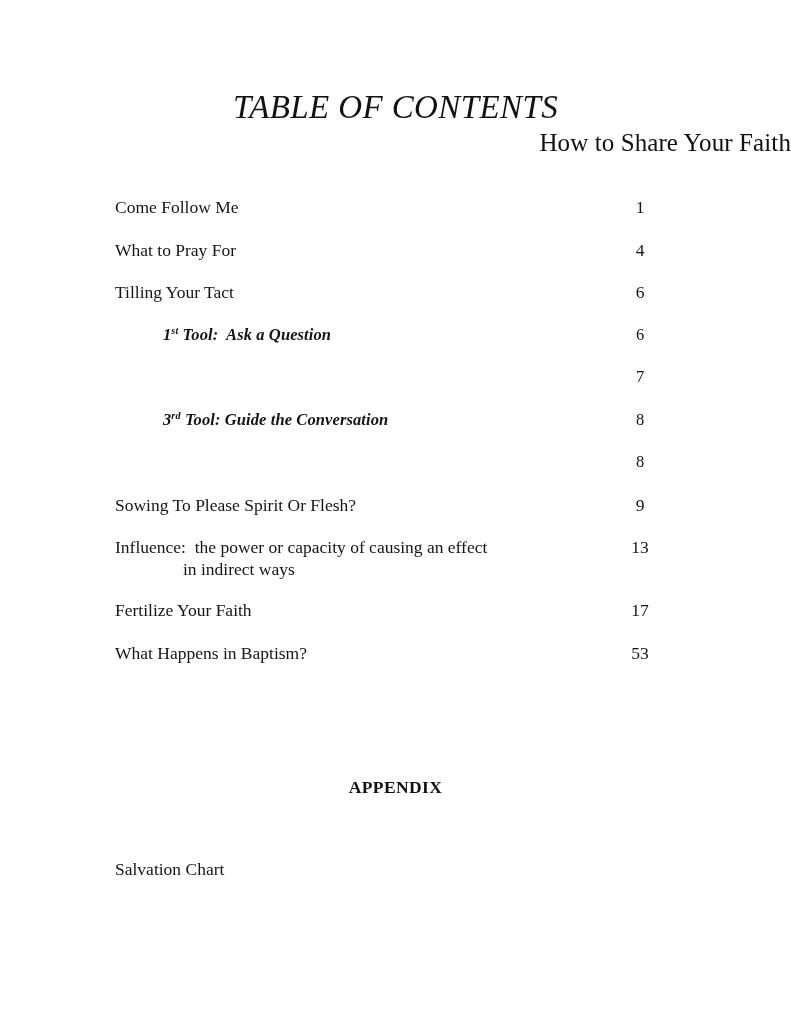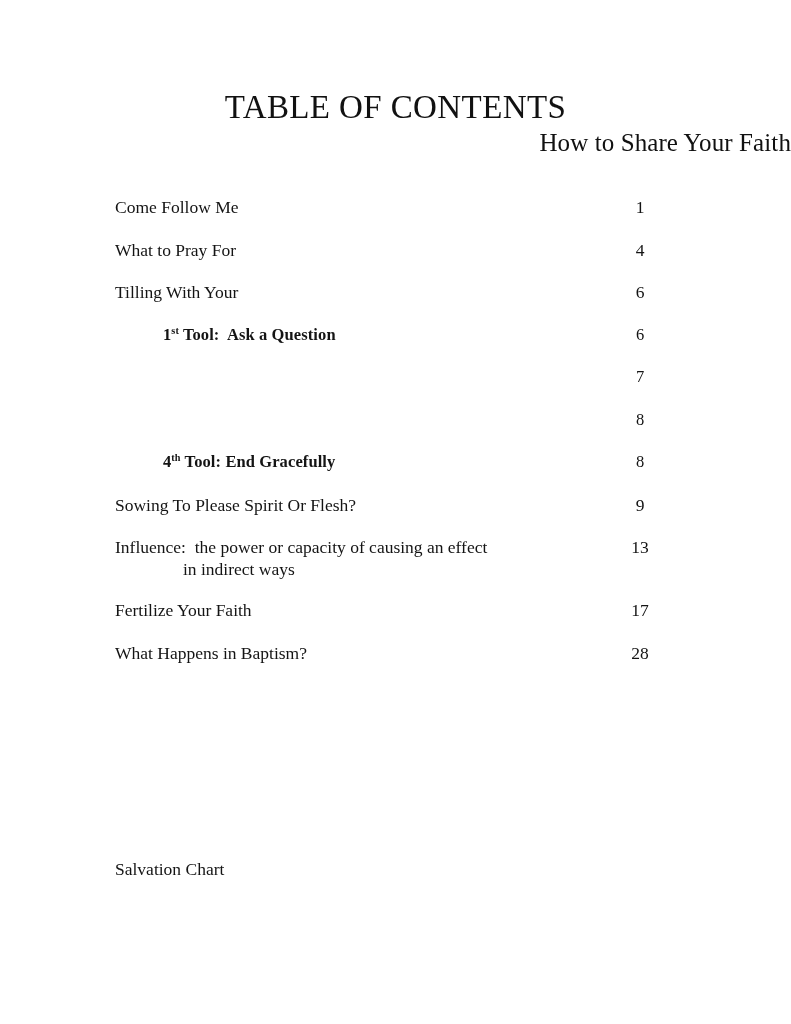--- a/index.html
+++ b/index.html
@@ -34,20 +34,21 @@
     text-align: center;
   }
   .doc-title {
     font-family: "Liberation Serif", "DejaVu Serif", serif;
     font-size: 33px;
     line-height: 38px;
     font-weight: 400;
     letter-spacing: 0.4px;
     color: #111111;
     white-space: nowrap;
+    font-style: italic;
   }
   .doc-subtitle {
     font-family: "Liberation Serif", "DejaVu Serif", serif;
     font-size: 25px;
     line-height: 30px;
     font-weight: 400;
     letter-spacing: 0.1px;
     color: #111111;
     margin-top: 2px;
     white-space: nowrap;
@@ -86,20 +87,21 @@
     display: block;
     margin-left: 68px;
     white-space: pre;
   }
 
   .toc-row.sub .toc-title {
     left: 163px;
     font-size: 16.5px;
     font-weight: 700;
     letter-spacing: 0.1px;
+    font-style: italic;
   }
   .toc-title sup {
     font-size: 0.62em;
     vertical-align: super;
     line-height: 0;
   }
 
   .toc-page {
     position: absolute;
     left: 600px;
@@ -152,51 +154,52 @@
   <div class="toc" id="toc-list">
       <div class="toc-row">
         <div class="toc-title"><span>Come Follow Me</span></div>
         <div class="toc-page">1</div>
       </div>
       <div class="toc-row">
         <div class="toc-title"><span>What to Pray For</span></div>
         <div class="toc-page">4</div>
       </div>
       <div class="toc-row">
-        <div class="toc-title"><span>Tilling With Your</span></div>
+        <div class="toc-title"><span>Tilling Your Tact</span></div>
         <div class="toc-page">6</div>
       </div>
       <div class="toc-row sub">
         <div class="toc-title"><span>1</span><sup>st</sup><span> Tool:  Ask a Question</span></div>
         <div class="toc-page">6</div>
       </div>
       <div class="toc-row sub">
         <div class="toc-page">7</div>
       </div>
       <div class="toc-row sub">
+        <div class="toc-title"><span>3</span><sup>rd</sup><span> Tool: Guide the Conversation</span></div>
         <div class="toc-page">8</div>
       </div>
       <div class="toc-row sub">
-        <div class="toc-title"><span>4</span><sup>th</sup><span> Tool: End Gracefully</span></div>
         <div class="toc-page">8</div>
       </div>
       <div class="toc-row">
         <div class="toc-title"><span>Sowing To Please Spirit Or Flesh?</span></div>
         <div class="toc-page">9</div>
       </div>
       <div class="toc-row tall">
         <div class="toc-title"><span>Influence:  the power or capacity of causing an effect</span><span class="cont">in indirect ways</span></div>
         <div class="toc-page">13</div>
       </div>
       <div class="toc-row">
         <div class="toc-title"><span>Fertilize Your Faith</span></div>
         <div class="toc-page">17</div>
       </div>
       <div class="toc-row">
         <div class="toc-title"><span>What Happens in Baptism?</span></div>
-        <div class="toc-page">28</div>
+        <div class="toc-page">53</div>
       </div>
     </div>
 
+  <div class="appendix-heading">APPENDIX</div>
 
   <div class="appendix-row">Salvation Chart</div>
 
 </div>
 
 </body></html>

